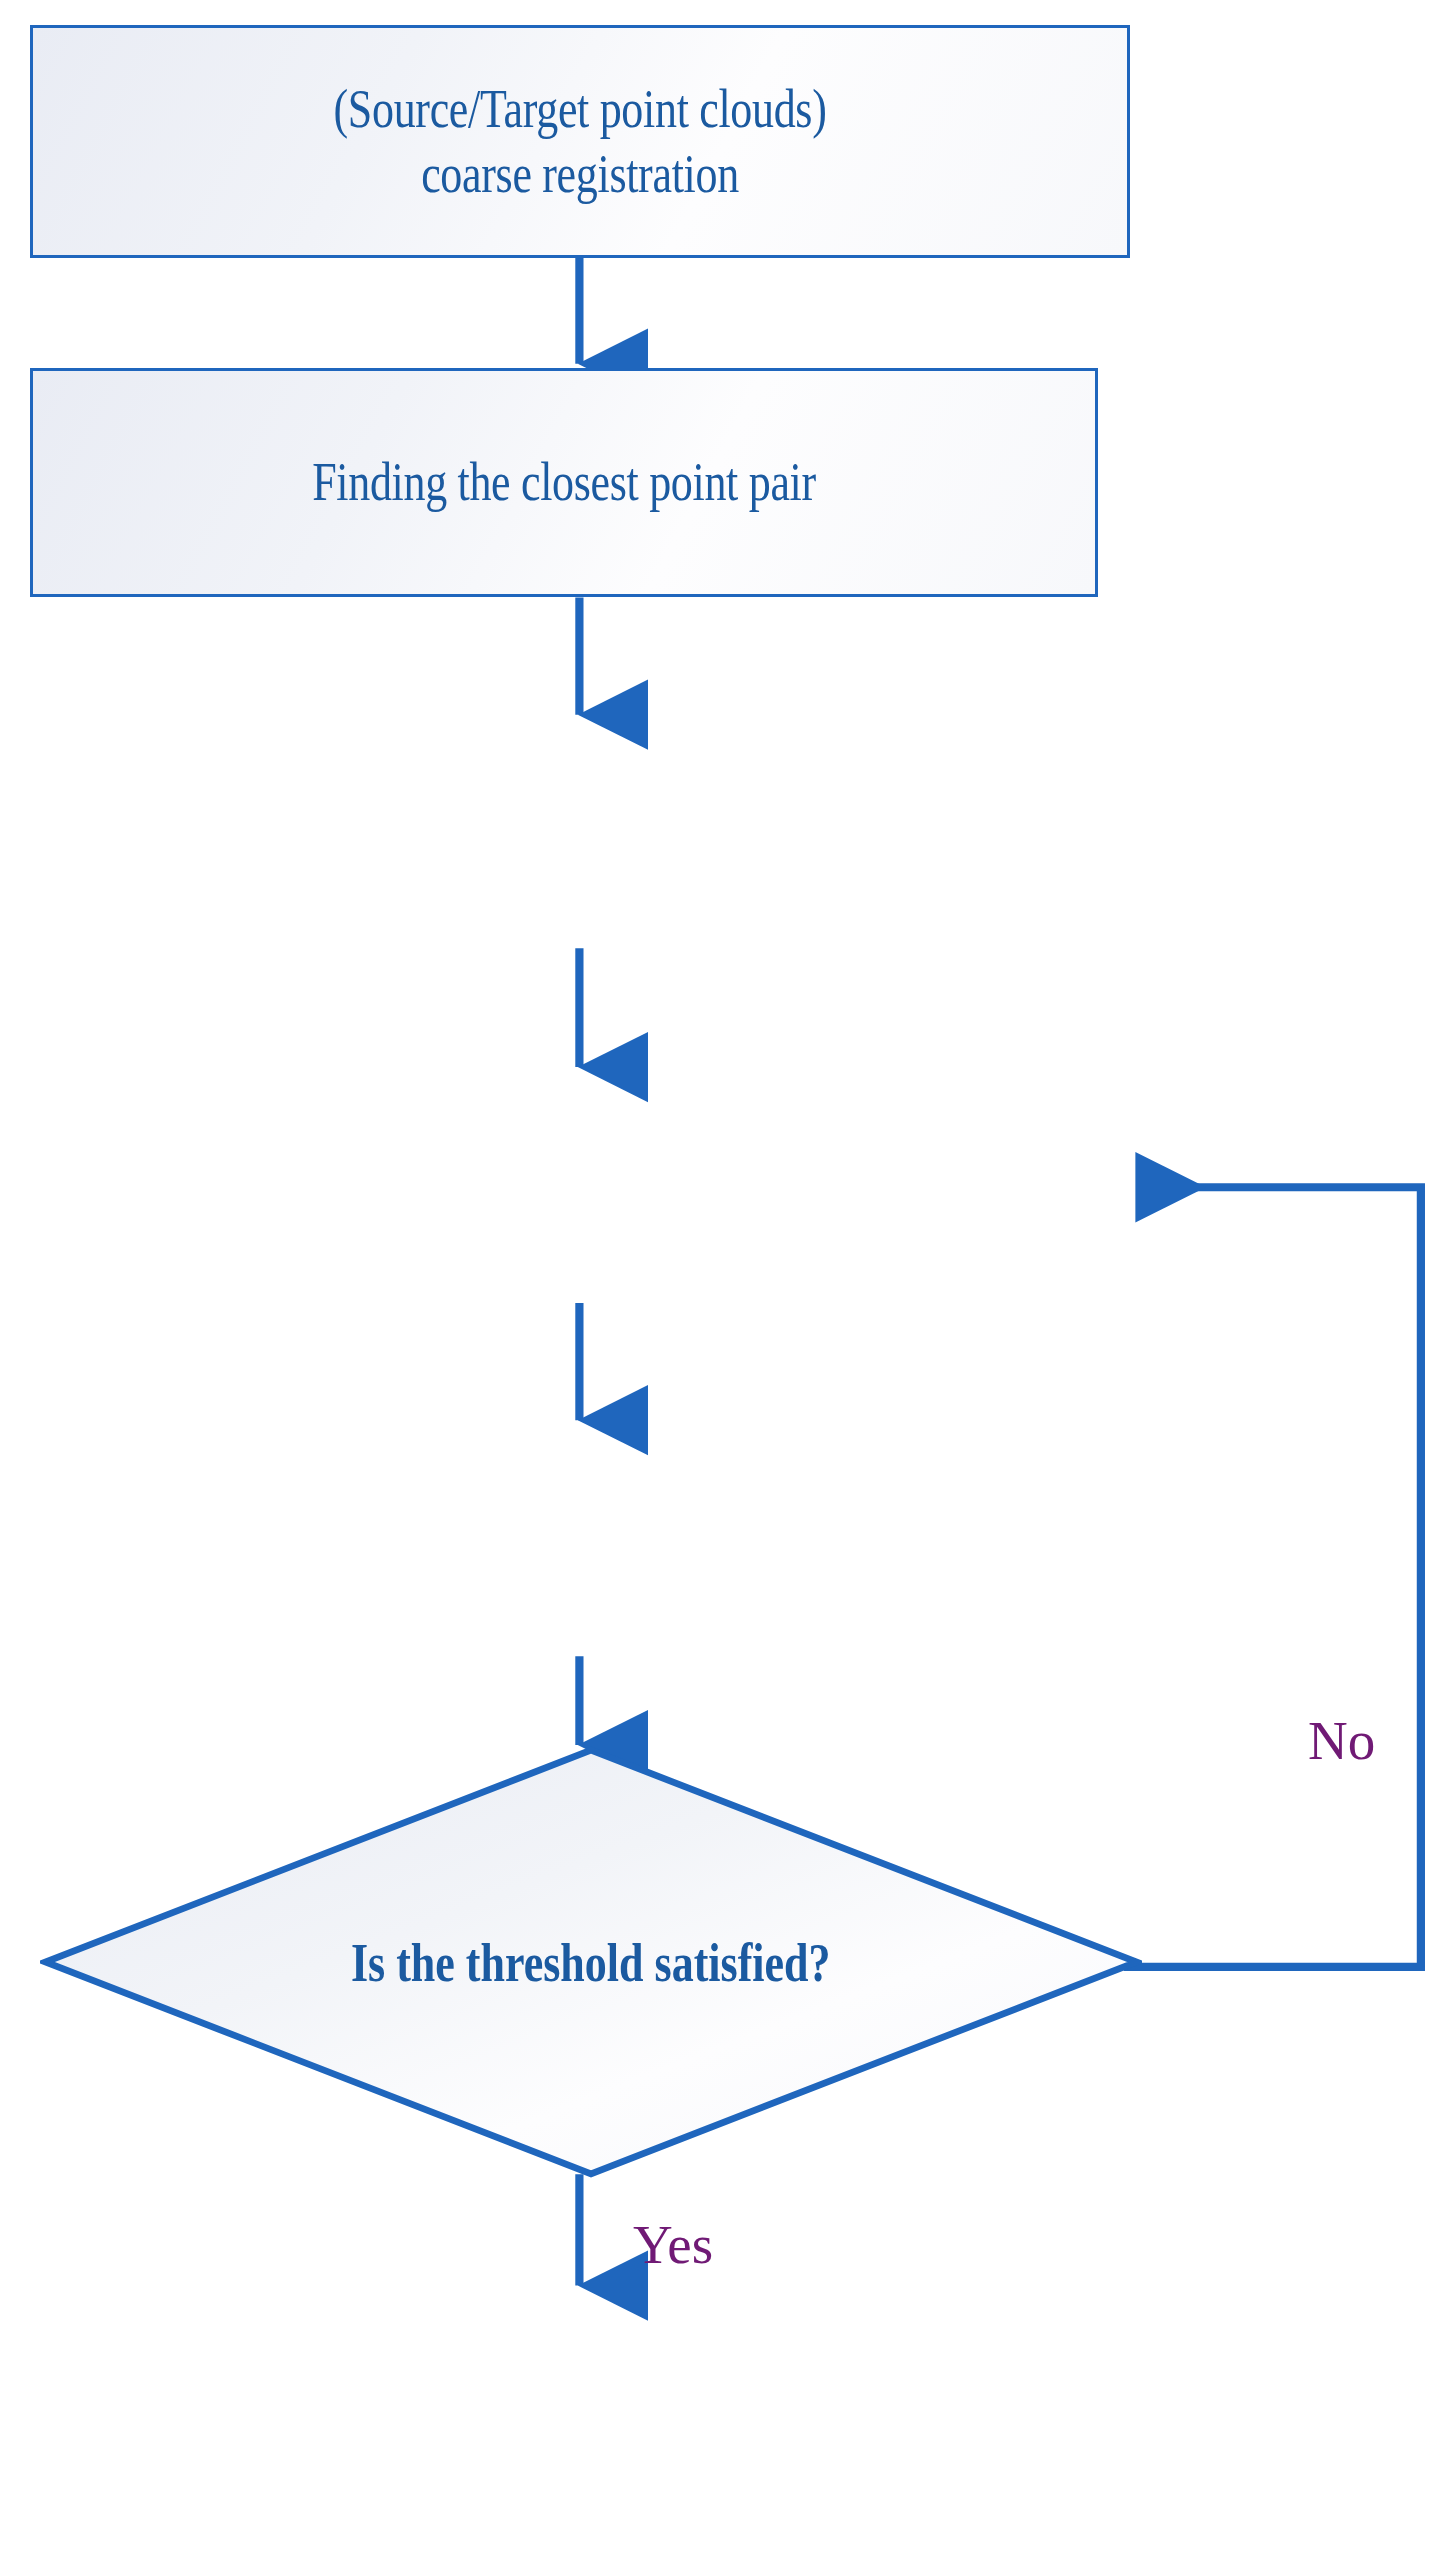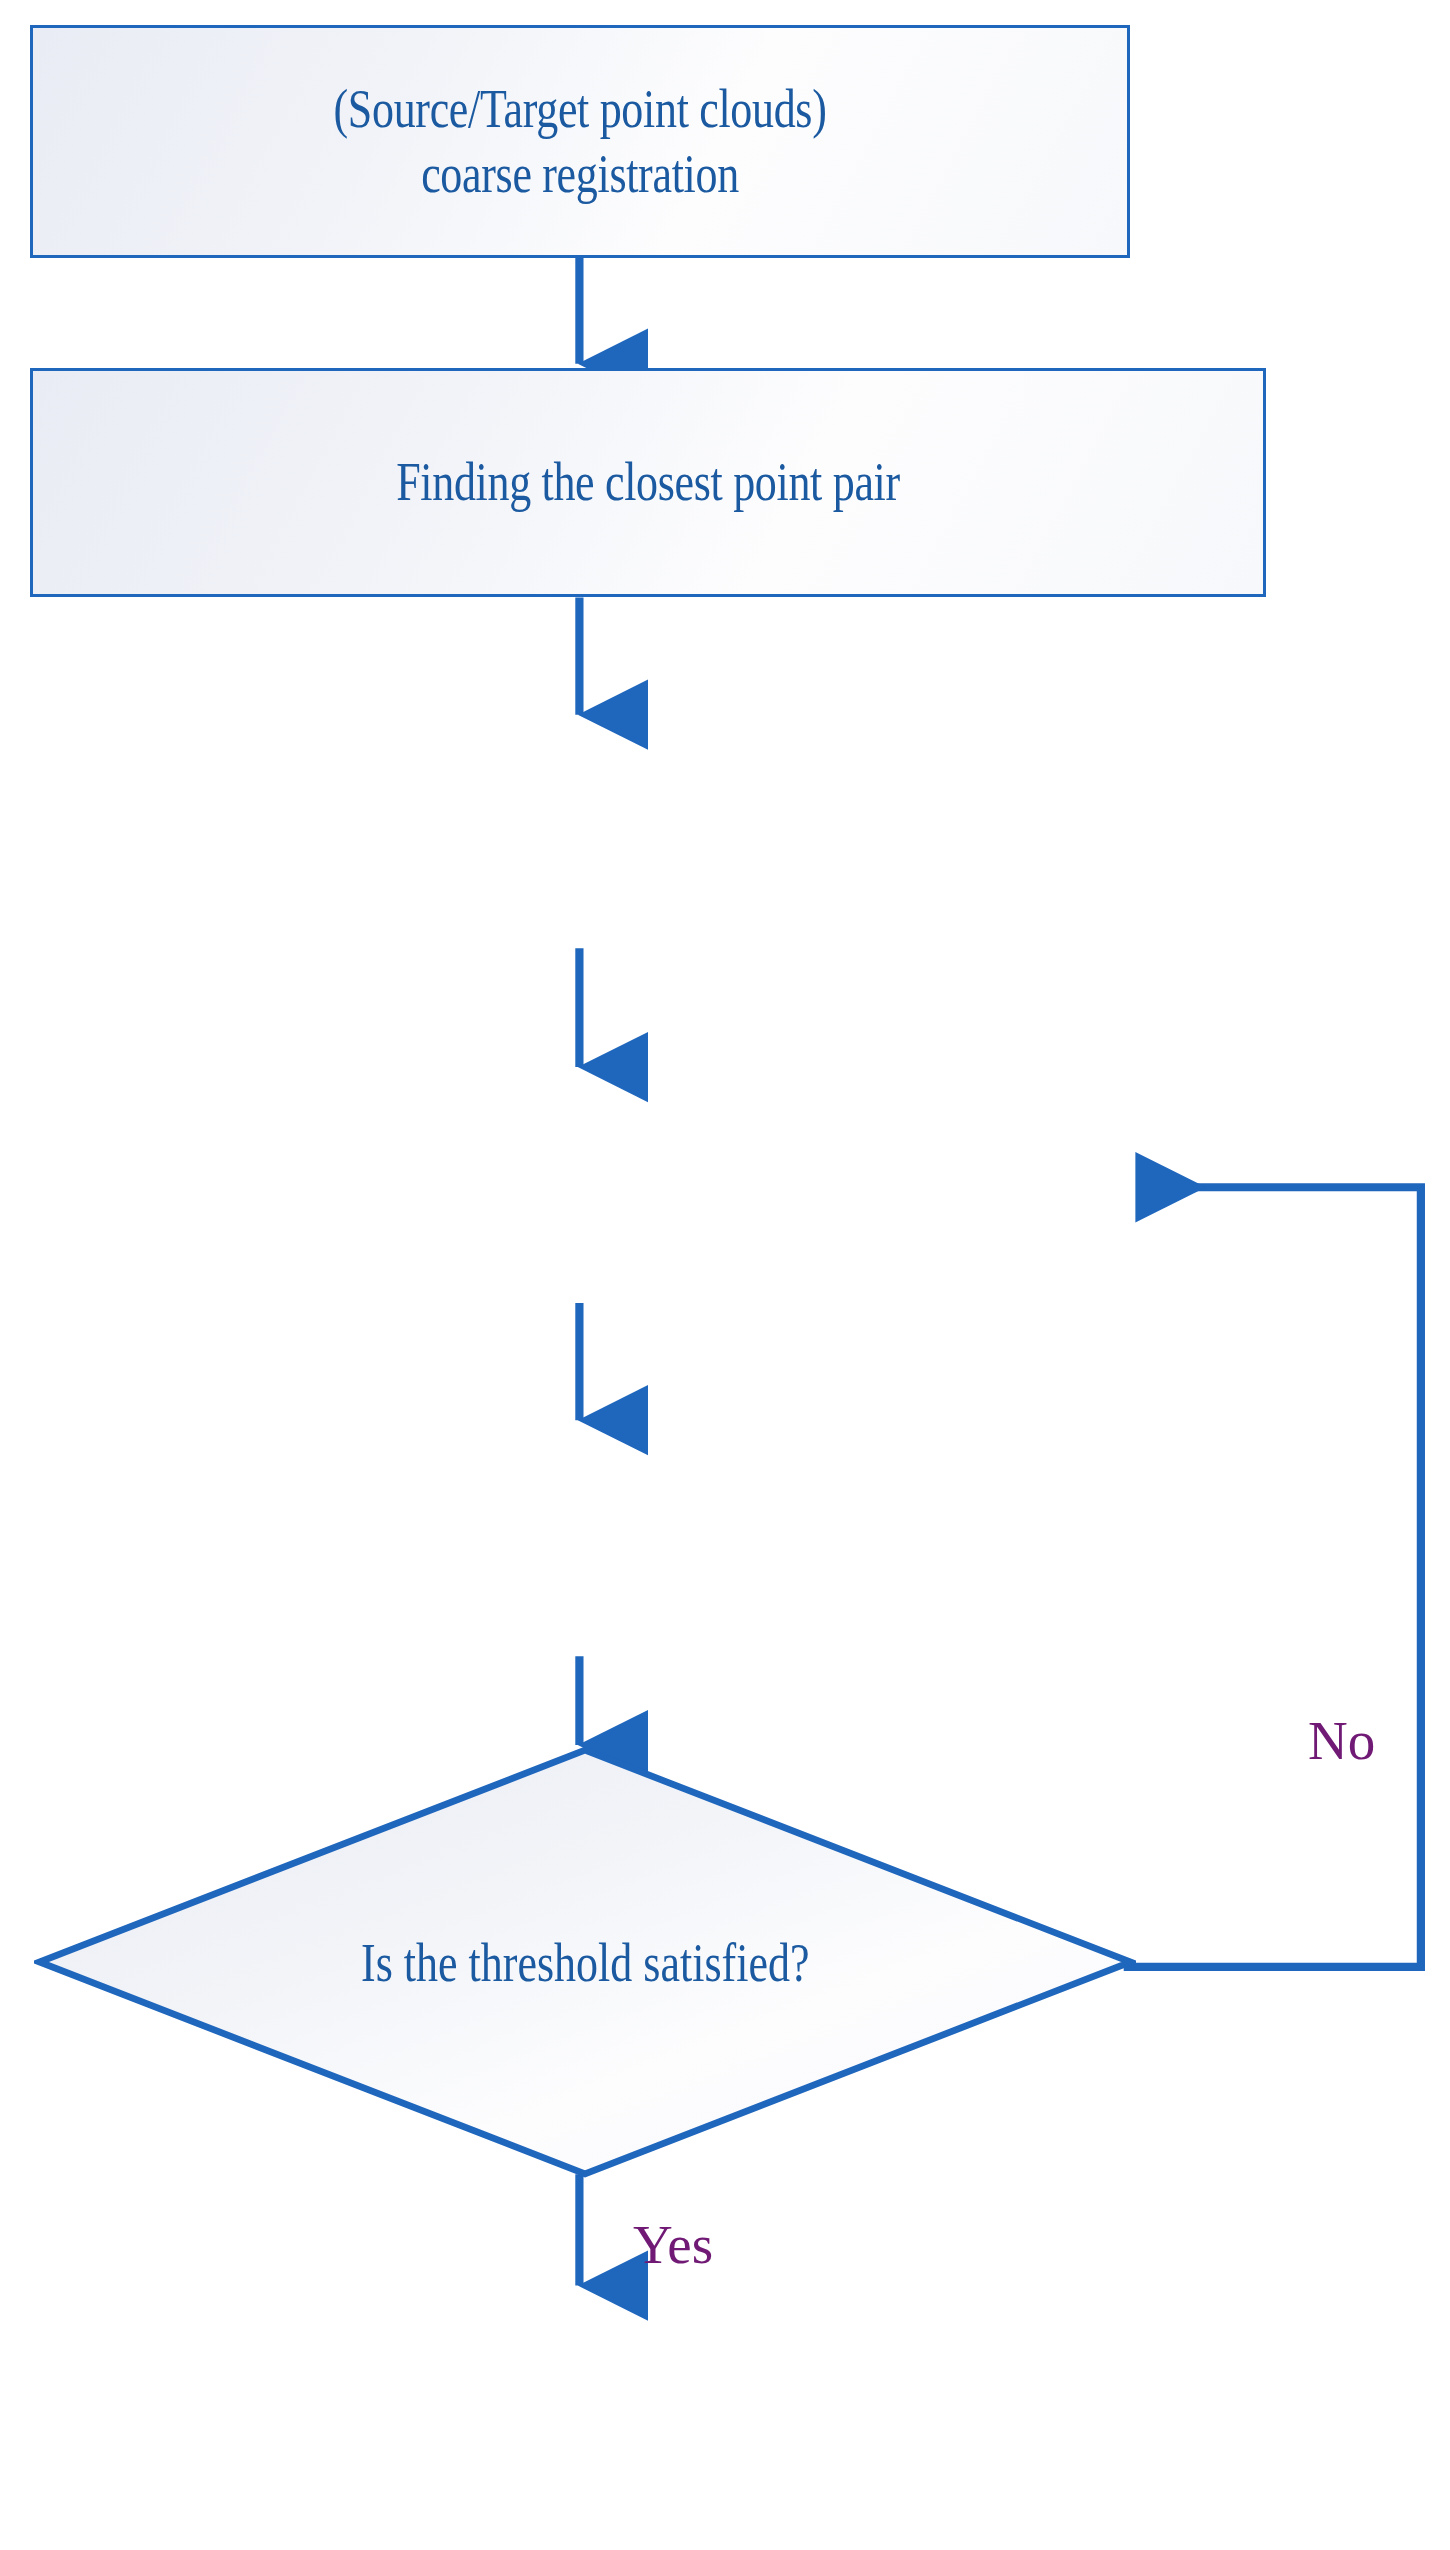--- a/index.html
+++ b/index.html
@@ -116,28 +116,28 @@
     <line x1="776" y1="2912" x2="776" y2="3061" stroke="#1f66bd" stroke-width="11" marker-end="url(#arrowDown)"></line>
 
     <path d="M 1505 2634 L 1903 2634 L 1903 1590 L 1525 1590" fill="none" stroke="#1f66bd" stroke-width="11" marker-end="url(#arrowLeft)"></path>
   </svg>
 
   <div class="node rect" style="left:30px; top:25px; width:1100px; height:233px;">
     <span class="label">(Source/Target point clouds)
 coarse registration</span>
   </div>
 
-  <div class="node rect" style="left:30px; top:368px; width:1236px; height:229px;">
+  <div class="node rect" style="left:30px; top:368px; width:1068px; height:229px;">
     <span class="label">Finding the closest point pair</span>
   </div>
 
 
 
 
-  <div class="diamond-wrap" style="left:34px; top:1745px; width:1102px; height:434px;">
+  <div class="diamond-wrap" style="left:40px; top:1745px; width:1102px; height:434px;font-weight:bold;">
     <svg width="1102" height="434" viewBox="0 0 1475 581" aria-hidden="true">
       <defs>
         <linearGradient id="diamondFill" x1="0" y1="0" x2="1" y2="1">
           <stop offset="0%" stop-color="#e9ecf4"></stop>
           <stop offset="38%" stop-color="#f2f4f8"></stop>
           <stop offset="66%" stop-color="#fdfdfe"></stop>
           <stop offset="100%" stop-color="#f6f7fb"></stop>
         </linearGradient>
       </defs>
       <polygon points="737.5,7 1468,290.5 737.5,574 7,290.5" fill="url(#diamondFill)" stroke="#1f66bd" stroke-width="9"></polygon>

